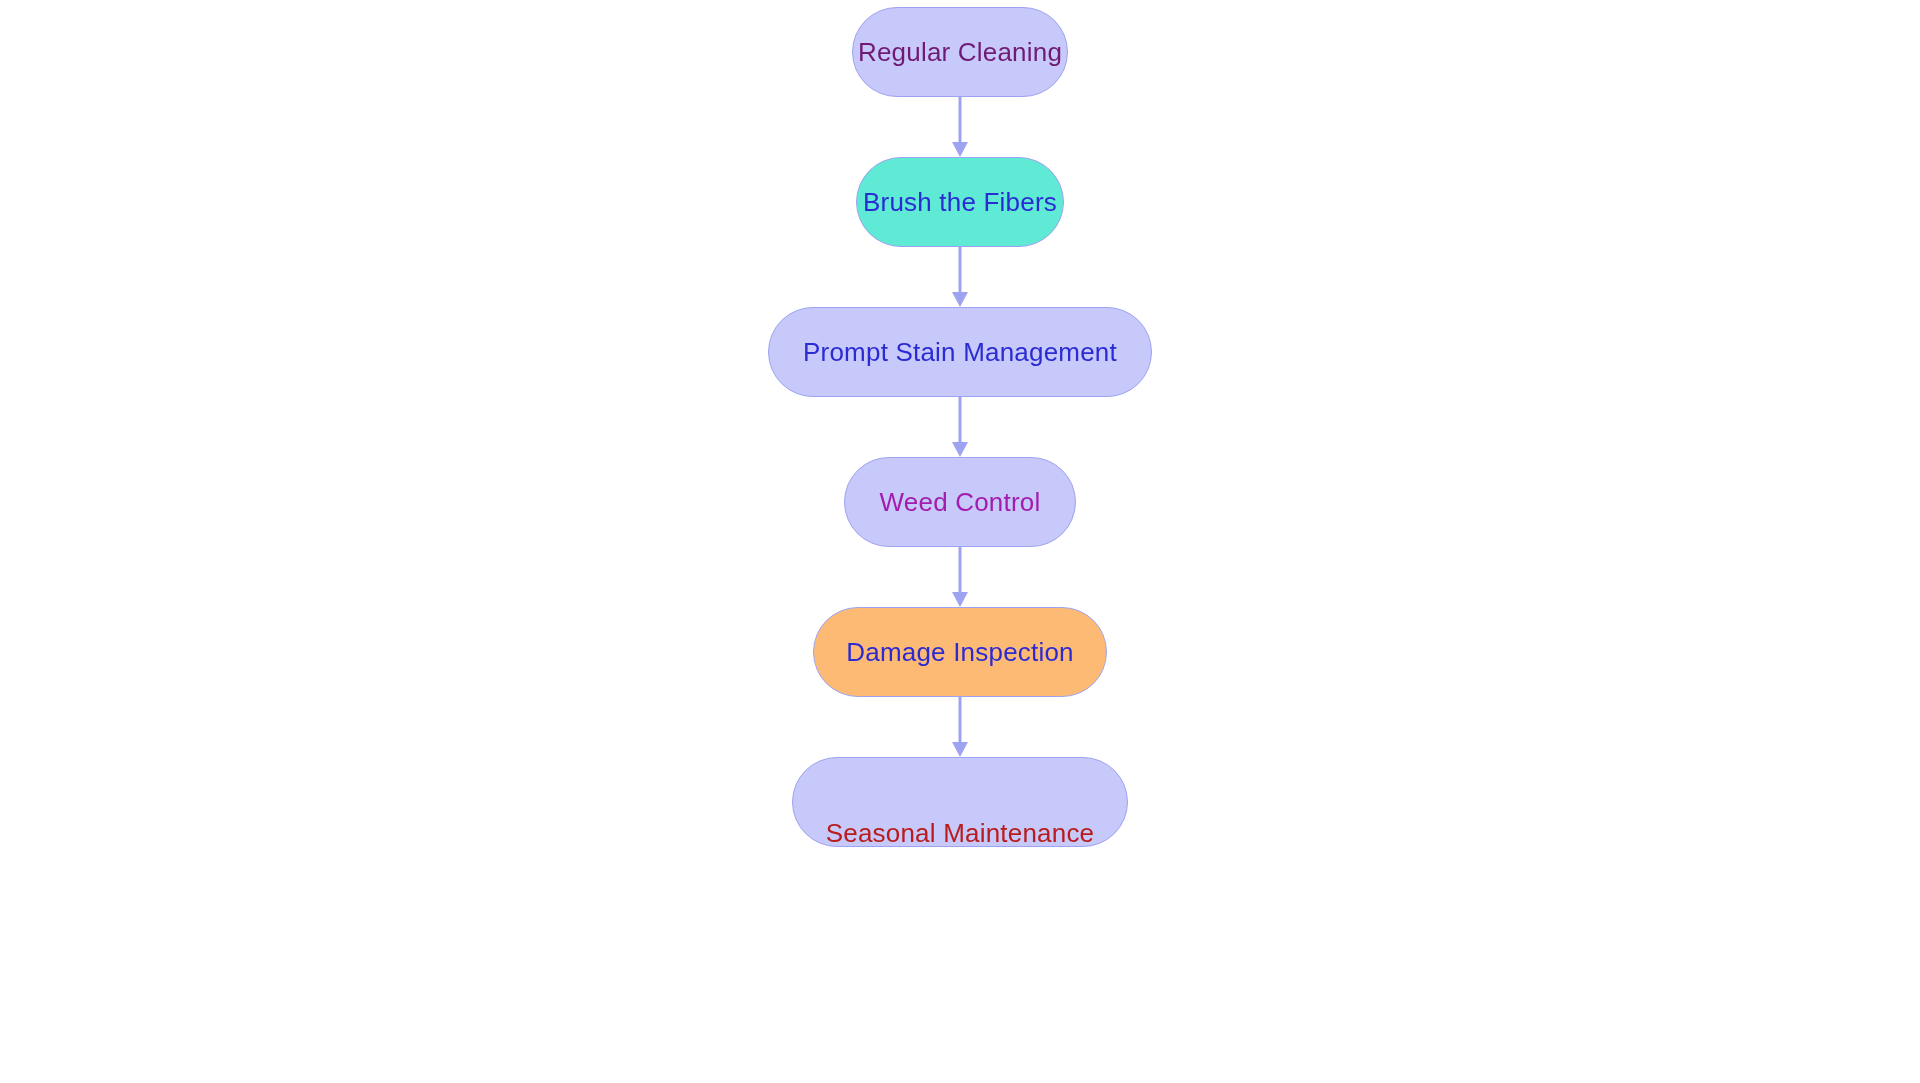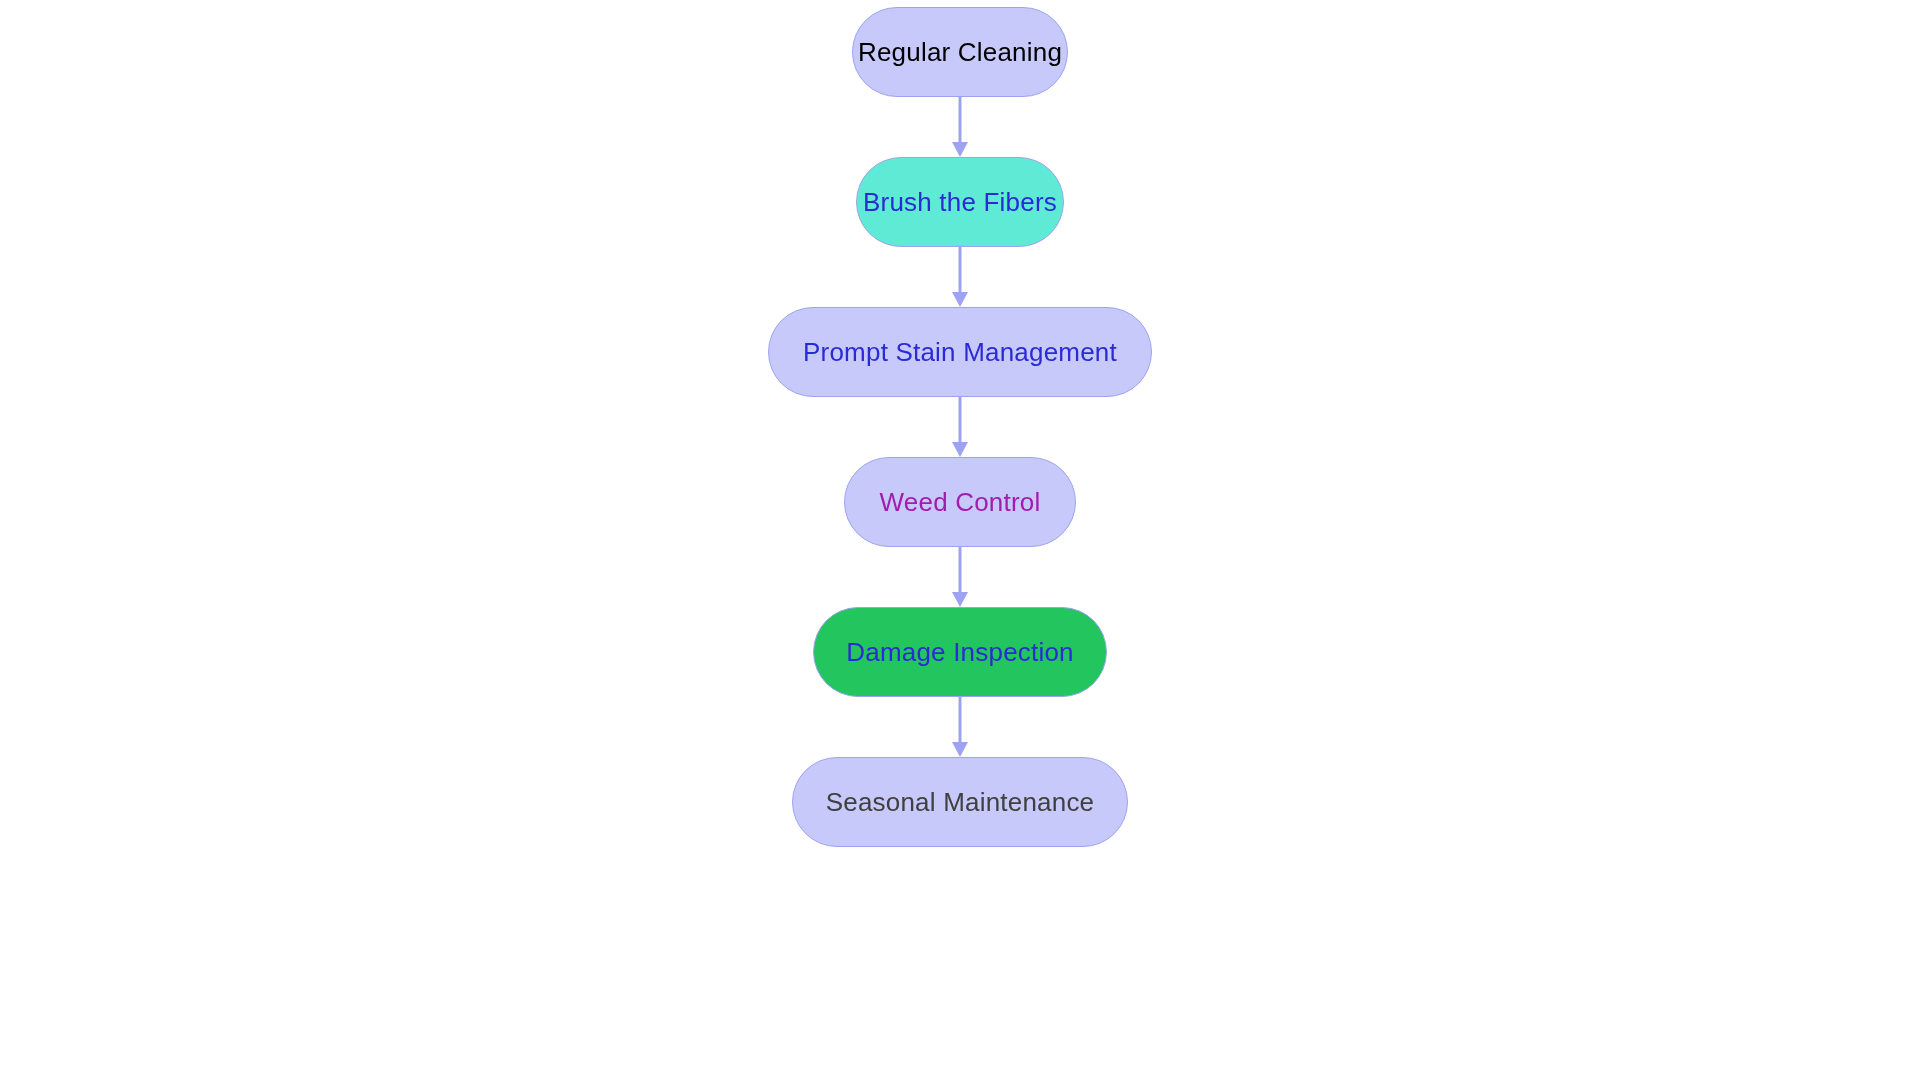--- a/index.html
+++ b/index.html
@@ -85,21 +85,21 @@
   .spacer-top { flex: 0 0 auto; height: 7px; width: 1px; }
 </style>
 </head>
 <body style="background: rgb(255, 255, 255);">
 
 <div id="flowchart-canvas" style="background: rgb(255, 255, 255);">
   <div class="flow-column">
 
     <div class="spacer-top"></div>
 
-    <div class="node" id="n1" style="width: 216px; background: rgb(198, 201, 249); border-color: rgb(158, 163, 241); color: #000000;">
+    <div class="node" id="n1" style="width: 216px; background: rgb(198, 201, 249); border-color: rgb(158, 163, 241); color: #701a75;">
       <span class="node-label">Regular Cleaning</span>
     </div>
 
     <div class="connector">
       <div class="shaft" style="background: rgb(158, 163, 241);"></div>
       <div class="head" style="border-top-color: rgb(158, 163, 241);"></div>
     </div>
 
     <div class="node" id="n2" style="width: 208px; background: #5eead4; border-color: rgb(158, 163, 241); color: rgb(43, 43, 212);">
       <span class="node-label">Brush the Fibers</span>
@@ -121,27 +121,27 @@
 
     <div class="node" id="n4" style="width: 232px; background: rgb(198, 201, 249); border-color: rgb(158, 163, 241); color: #a21caf;">
       <span class="node-label">Weed Control</span>
     </div>
 
     <div class="connector">
       <div class="shaft" style="background: rgb(158, 163, 241);"></div>
       <div class="head" style="border-top-color: rgb(158, 163, 241);"></div>
     </div>
 
-    <div class="node" id="n5" style="width: 294px; background: #22c55e; border-color: rgb(158, 163, 241); color: rgb(43, 43, 212);">
+    <div class="node" id="n5" style="width: 294px; background: #fdba74; border-color: rgb(158, 163, 241); color: rgb(43, 43, 212);">
       <span class="node-label">Damage Inspection</span>
     </div>
 
     <div class="connector">
       <div class="shaft" style="background: rgb(158, 163, 241);"></div>
       <div class="head" style="border-top-color: rgb(158, 163, 241);"></div>
     </div>
 
-    <div class="node" id="n6" style="width: 336px; background: rgb(198, 201, 249); border-color: rgb(158, 163, 241); color: #404040;">
+    <div class="node" id="n6" style="width: 336px; background: rgb(198, 201, 249); border-color: rgb(158, 163, 241); color: #b91c1c; align-items: flex-end;">
       <span class="node-label">Seasonal Maintenance</span>
     </div>
 
   </div>
 </div>
 
 </body></html>

